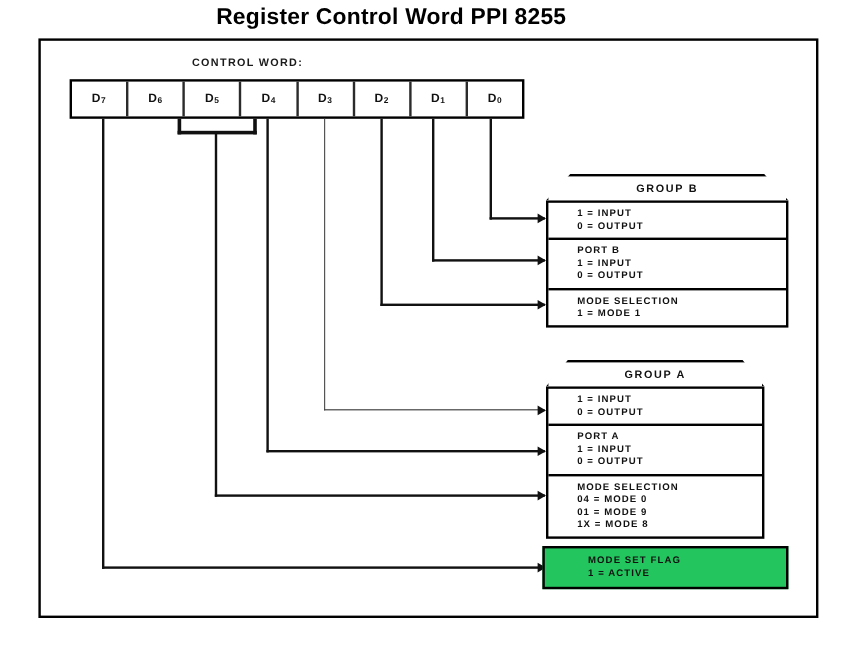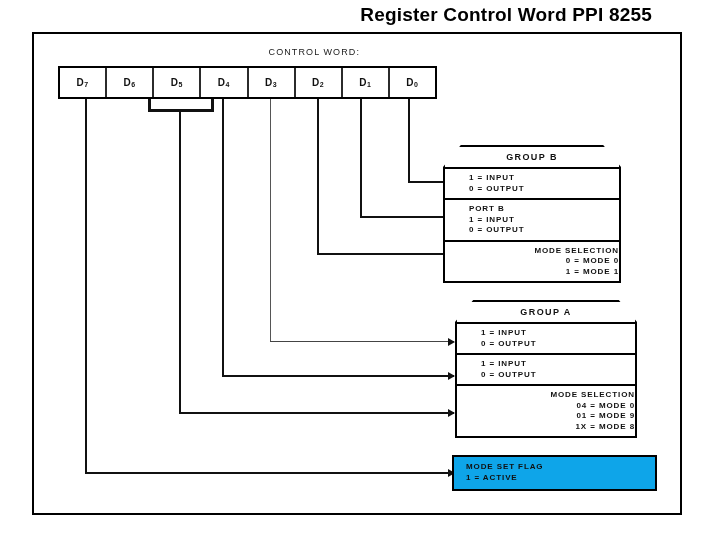--- a/index.html
+++ b/index.html
@@ -14,21 +14,21 @@
     overflow: hidden;
     font-family: "Liberation Sans", sans-serif;
   }
 
   
   #page-title {
     position: absolute;
     left: 0;
     top: 4px;
     width: 652px;
-    text-align: right;
+    text-align: center;
     font-size: 19px;
     font-weight: bold;
     color: #000000;
     letter-spacing: 0.2px;
   }
 
   
   #figure-frame {
     position: absolute;
     left: 32px;
@@ -39,23 +39,23 @@
     box-sizing: border-box;
     background: #ffffff;
   }
 
   
   #control-word-caption {
     position: absolute;
     left: 160px;
     top: 47px;
     width: 200px;
-    text-align: right;
+    text-align: left;
     font-size: 9px;
-    font-weight: normal;
+    font-weight: bold;
     letter-spacing: 1.1px;
     color: #1a1a1a;
   }
 
   
   #bit-row {
     position: absolute;
     left: 58px;
     top: 66px;
     width: 379px;
@@ -155,41 +155,41 @@
   .group-body {
     border: 2px solid #000000;
     box-sizing: border-box;
     background: #ffffff;
   }
   .group-section {
     border-bottom: 2px solid #000000;
     box-sizing: border-box;
     padding: 4px 0 4px 24px;
   }
-  .group-section:last-child { border-bottom: none; text-align: right; }
+  .group-section:last-child { border-bottom: none; }
   .sec-line {
     font-size: 8px;
     font-weight: bold;
     letter-spacing: 0.9px;
     line-height: 10.5px;
     color: #111111;
     white-space: nowrap;
   }
 
   
   #mode-set-flag-box {
     position: absolute;
     left: 452px;
     top: 455px;
     width: 205px;
     height: 36px;
     border: 2px solid #000000;
     box-sizing: border-box;
-    background: #0ea5e9;
-    padding: 5px 0 0 12px;
+    background: #22c55e;
+    padding: 5px 0 0 36px;
   }
 </style>
 </head>
 <body>
 
 <div id="page-title">Register Control Word PPI 8255</div>
 
 <div id="figure-frame"></div>
 
 <div id="control-word-caption">CONTROL WORD:</div>
@@ -252,48 +252,48 @@
 <div class="arrow-head" style="left:448px; top:372px;"></div>
 
 <div class="wire-v" style="left:179px; top:111px; height:303px;"></div>
 <div class="wire-h" style="left:179px; top:412px; width:275px;"></div>
 <div class="arrow-head" style="left:448px; top:409px;"></div>
 
 <div class="wire-v" style="left:85px;  top:99px;  height:375px;"></div>
 <div class="wire-h" style="left:85px;  top:472px; width:369px;"></div>
 <div class="arrow-head" style="left:448px; top:469px;"></div>
 
-<div class="group-panel" style="left:443px; top:145px; width:178px;">
+<div class="group-panel" style="left:455px; top:145px; width:202px;">
   <div class="group-header">GROUP B</div>
   <div class="group-body">
     <div class="group-section">
       <div class="sec-line">1 = INPUT</div>
       <div class="sec-line">0 = OUTPUT</div>
     </div>
     <div class="group-section">
       <div class="sec-line">PORT B</div>
       <div class="sec-line">1 = INPUT</div>
       <div class="sec-line">0 = OUTPUT</div>
     </div>
     <div class="group-section">
       <div class="sec-line">MODE SELECTION</div>
-      <div class="sec-line">0 = MODE 0</div>
       <div class="sec-line">1 = MODE 1</div>
     </div>
   </div>
 </div>
 
 <div class="group-panel" style="left:455px; top:300px; width:182px;">
   <div class="group-header">GROUP A</div>
   <div class="group-body">
     <div class="group-section">
       <div class="sec-line">1 = INPUT</div>
       <div class="sec-line">0 = OUTPUT</div>
     </div>
     <div class="group-section">
+      <div class="sec-line">PORT A</div>
       <div class="sec-line">1 = INPUT</div>
       <div class="sec-line">0 = OUTPUT</div>
     </div>
     <div class="group-section">
       <div class="sec-line">MODE SELECTION</div>
       <div class="sec-line">04 = MODE 0</div>
       <div class="sec-line">01 = MODE 9</div>
       <div class="sec-line">1X = MODE 8</div>
     </div>
   </div>

